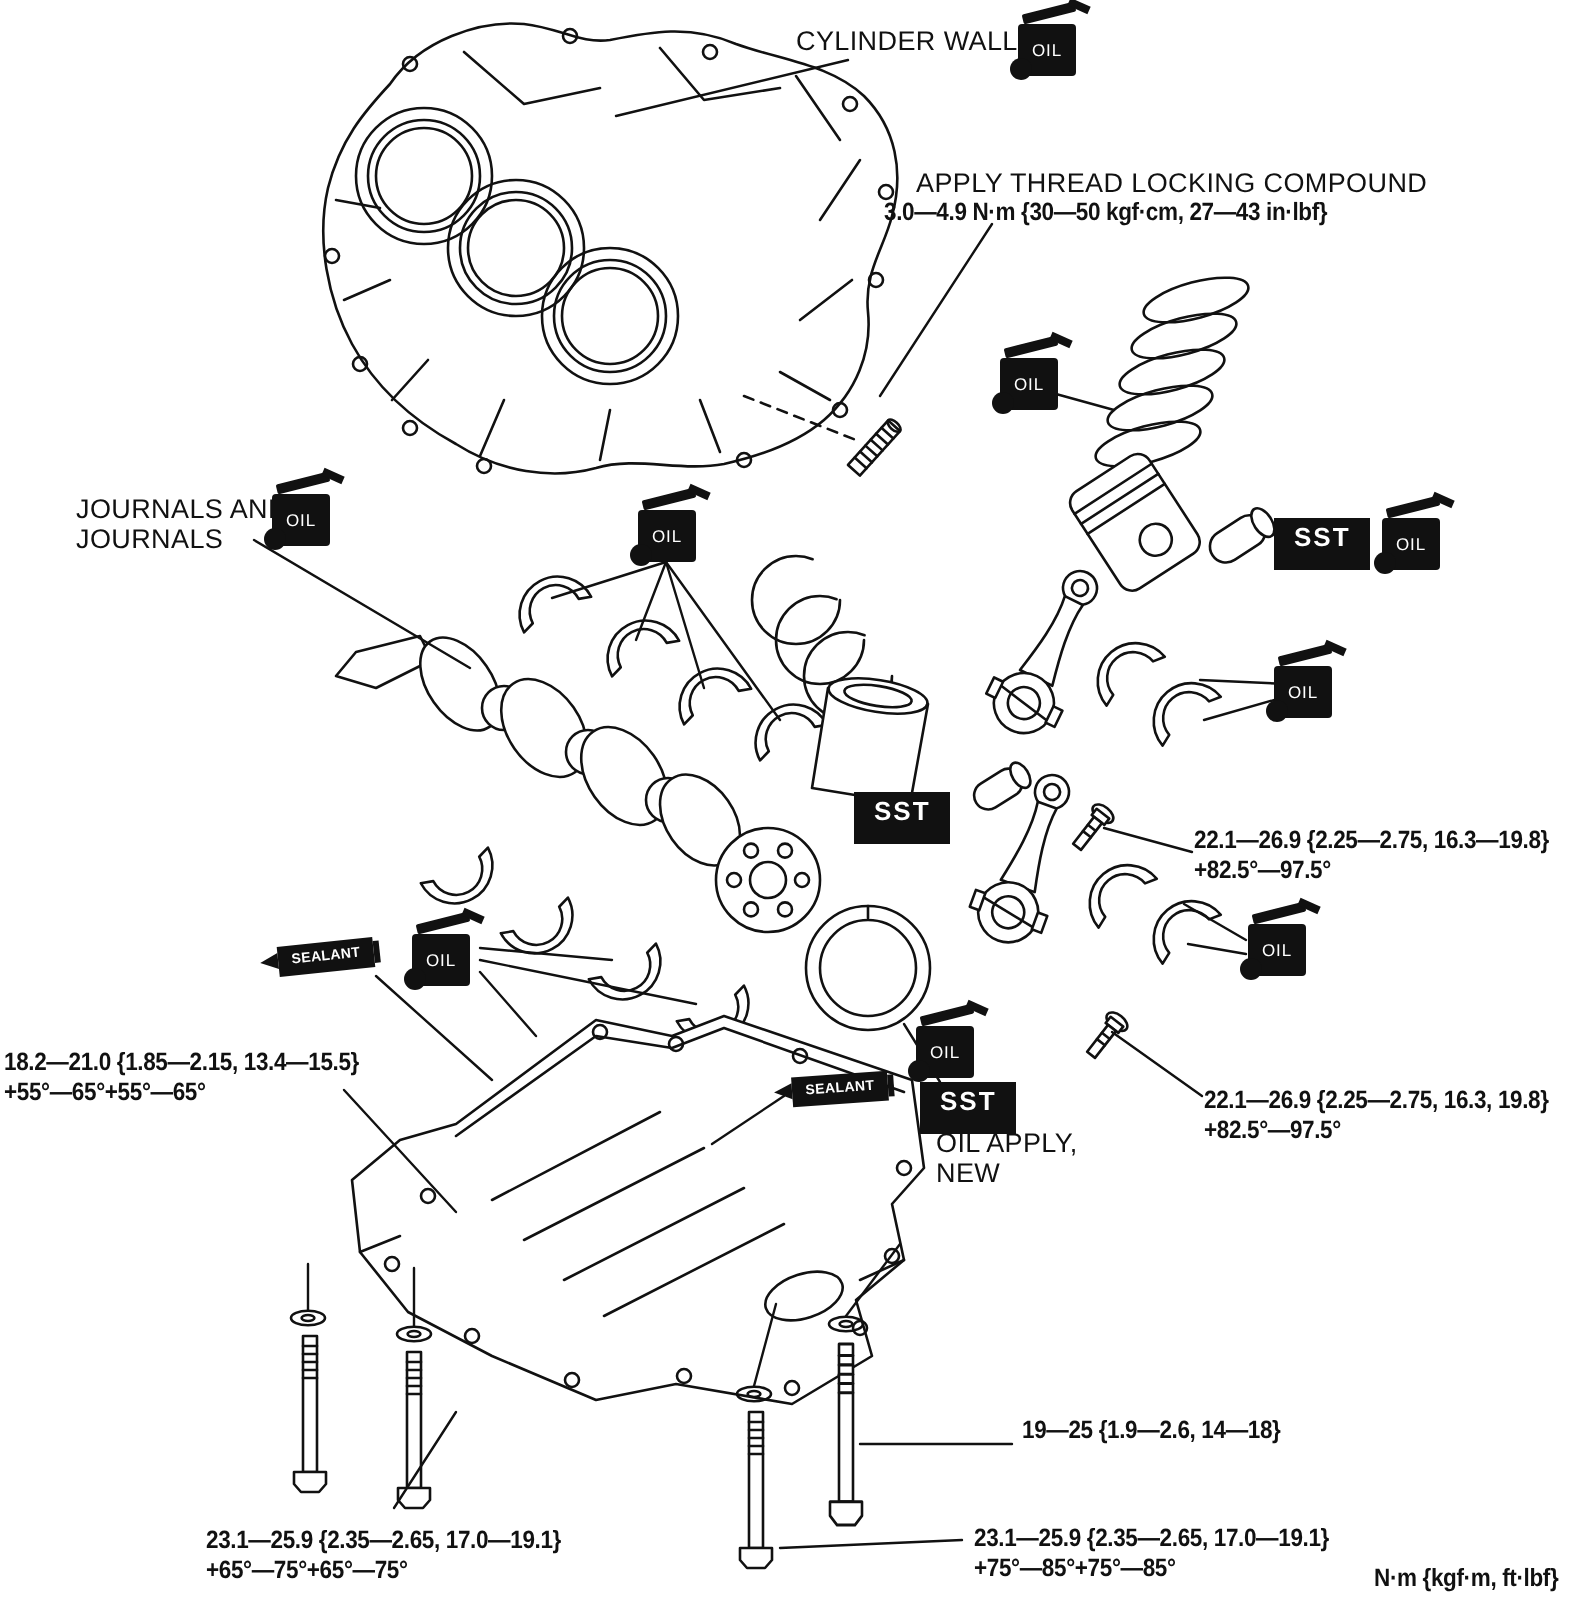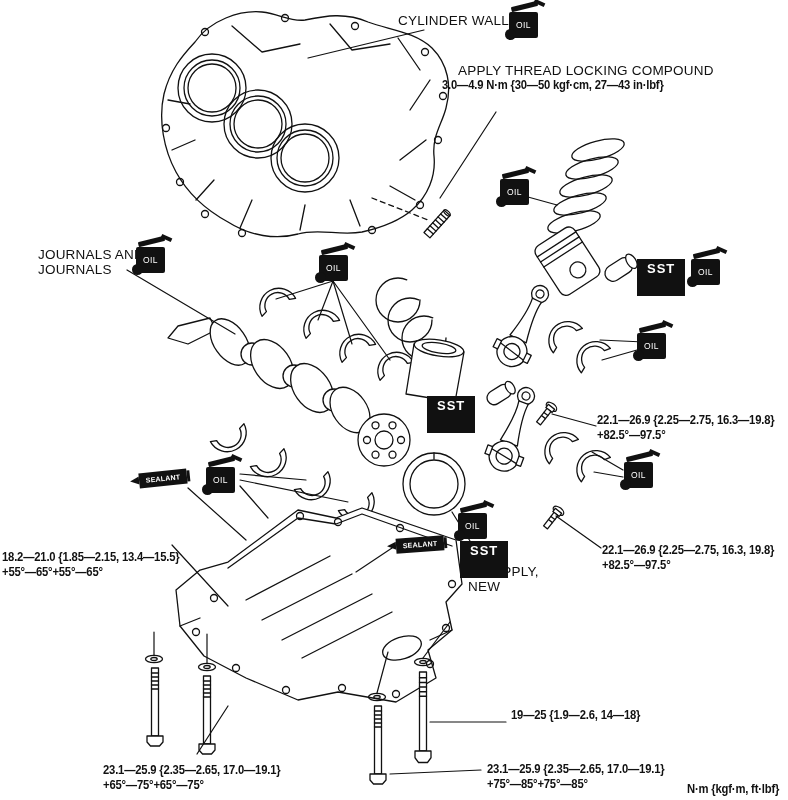--- a/index.html
+++ b/index.html
@@ -15,21 +15,21 @@
   .oilcan .spout{position:absolute;left:5px;top:1px;width:27px;height:5px;background:#111;
                  transform:rotate(-14deg);border-radius:1px;}
   .oilcan .tip{position:absolute;right:1px;top:-2px;width:11px;height:4px;background:#111;
                transform:rotate(24deg);}
   .oilcan .can{position:absolute;left:3px;top:9px;width:29px;height:26px;background:#111;
                border-radius:2px;color:#fff;font-size:8.5px;font-weight:400;letter-spacing:.4px;
                display:flex;align-items:center;justify-content:center;}
   .oilcan .drip{position:absolute;left:-1px;bottom:0;width:11px;height:11px;background:#111;border-radius:50%;}
   
   .sst{position:absolute;background:#111;color:#fff;font-weight:700;font-size:13px;
-       letter-spacing:1px;padding:2px 10px 20px 10px;line-height:15px;}
+       letter-spacing:1px;padding:2px 10px 9px 10px;line-height:15px;}
   
   .sealant{position:absolute;width:48px;height:15px;background:#111;color:#fff;font-size:7px;
            font-weight:700;letter-spacing:.2px;display:flex;align-items:center;justify-content:center;}
   .sealant::before{content:"";position:absolute;left:-9px;top:3px;border-top:4px solid transparent;
                    border-bottom:4px solid transparent;border-right:9px solid #111;}
   .sealant::after{content:"";position:absolute;right:-3px;top:2px;width:3px;height:11px;background:#111;}
 </style>
 </head>
 <body>
 
@@ -280,31 +280,31 @@
       <line x1="154" y1="655" x2="154" y2="632"></line>
       <line x1="207" y1="663" x2="207" y2="634"></line>
       <line x1="423" y1="658" x2="450" y2="622"></line>
       <line x1="377" y1="693" x2="388" y2="652"></line>
       <line x1="470" y1="541" x2="452" y2="512"></line>
     </g>
   </svg>
 
   <div class="lbl name" style="left:398px;top:13px">CYLINDER WALLS</div>
 
-  <div class="lbl" style="left:442px;top:63px">
+  <div class="lbl" style="left:442px;top:84px">
     <div class="name" style="margin-left:16px">APPLY THREAD LOCKING COMPOUND</div>
     <div class="num">3.0—4.9 N·m {30—50 kgf·cm, 27—43 in·lbf}</div>
   </div>
 
   <div class="lbl" style="left:38px;top:247px">
     <div class="name">JOURNALS AND</div>
     <div class="name">JOURNALS</div>
   </div>
 
-  <div class="lbl" style="left:2px;top:550px">
+  <div class="lbl" style="left:2px;top:524px">
     <div class="num">18.2—21.0 {1.85—2.15, 13.4—15.5}</div>
     <div class="num">+55°—65°+55°—65°</div>
   </div>
 
   <div class="lbl" style="left:597px;top:413px">
     <div class="num">22.1—26.9 {2.25—2.75, 16.3—19.8}</div>
     <div class="num">+82.5°—97.5°</div>
   </div>
 
   <div class="lbl" style="left:602px;top:543px">

